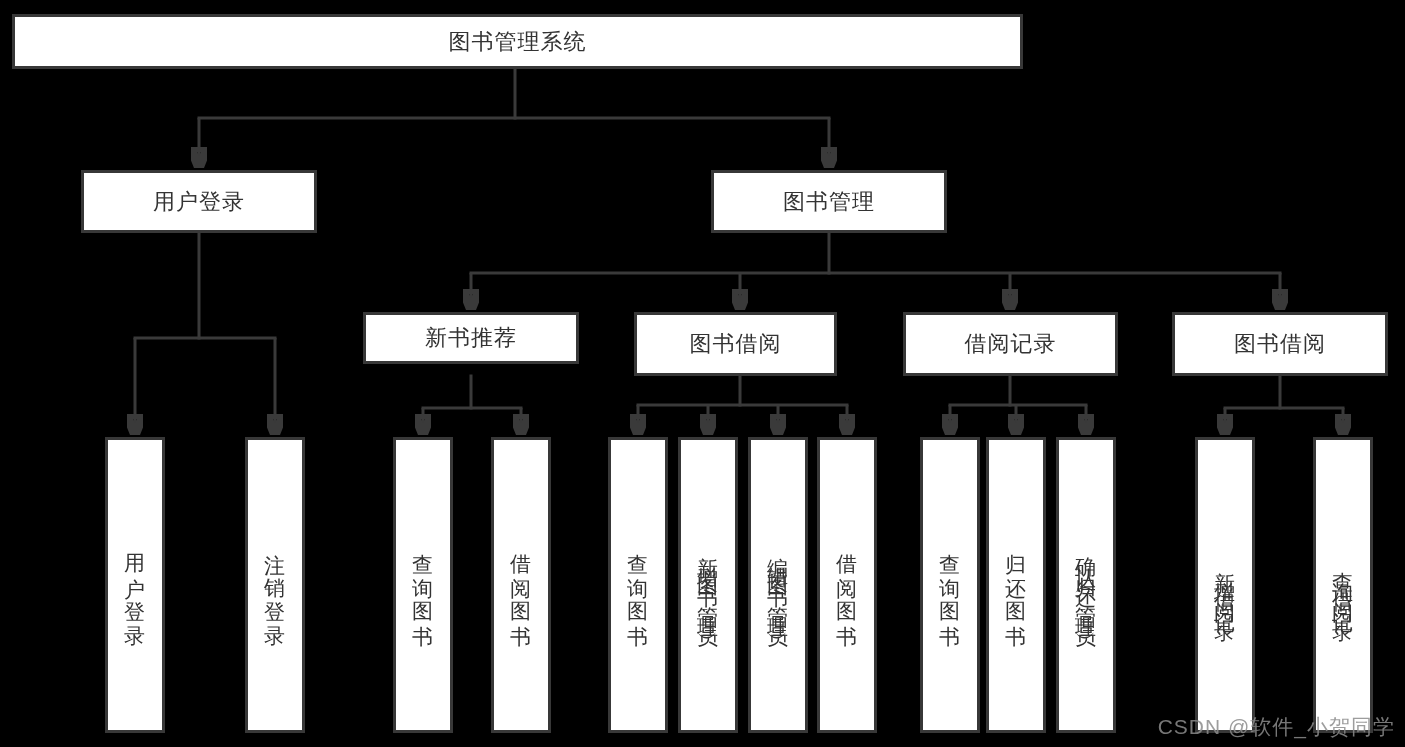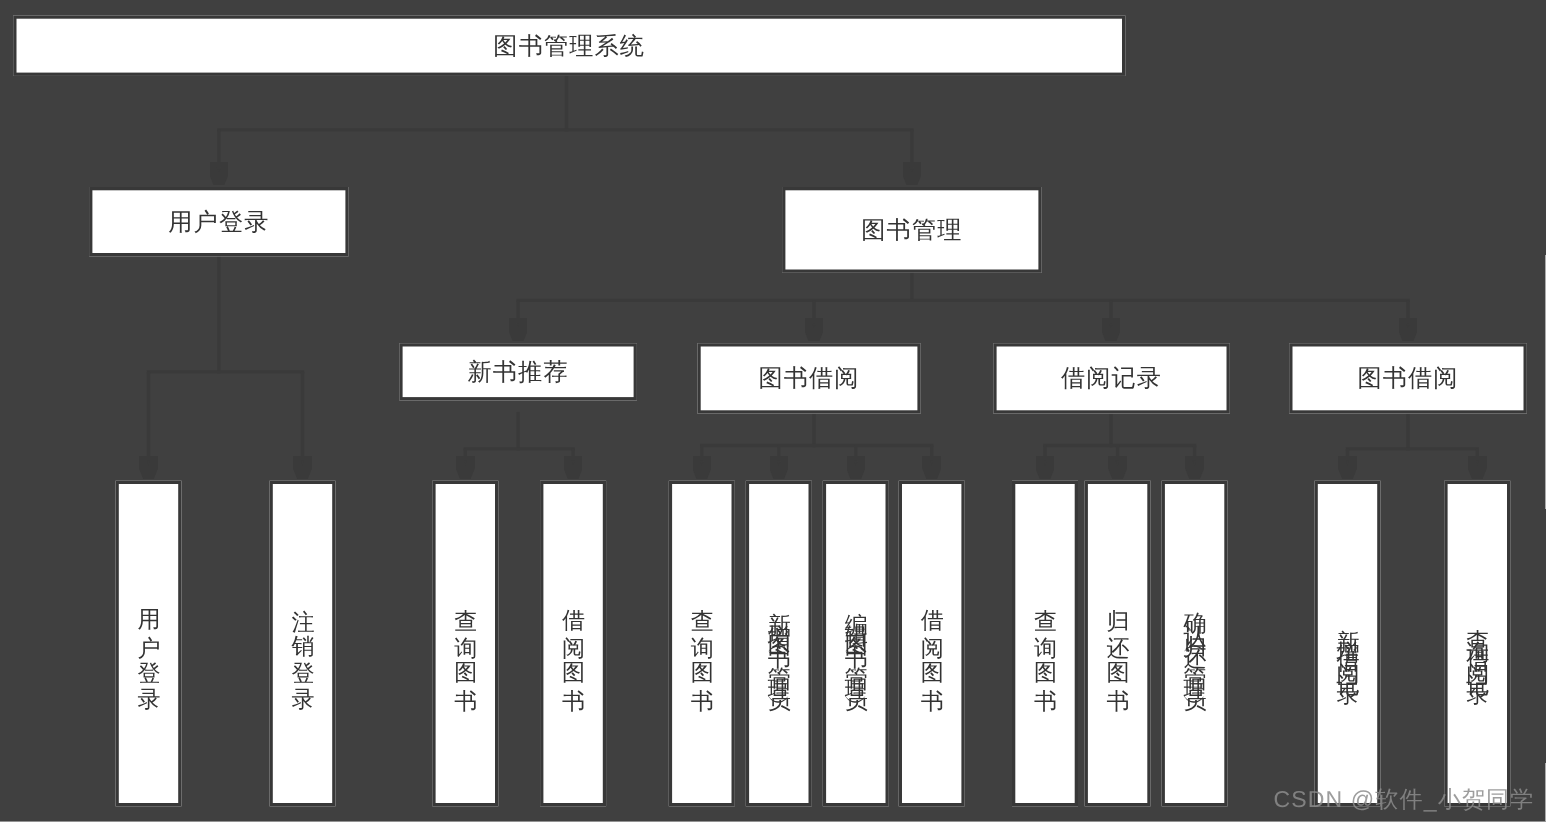--- a/index.html
+++ b/index.html
@@ -1,20 +1,20 @@
 <!DOCTYPE html>
 <html><head>
 <meta charset="utf-8">
 <style>
   html,body{margin:0;padding:0;background:#ffffff;}
   body{font-family:"Liberation Sans",sans-serif;}
   .canvas{
     position:relative;
     width:1405px;height:747px;
-    background:#404040;
+    background:#000000;
     overflow:hidden;
   }
   .wires{position:absolute;left:0;top:0;width:1405px;height:747px;}
   .wires path{stroke:#3a3a3a;stroke-width:3;fill:none;}
   .wires path.seg{stroke-linecap:square;}
   .wires path.arr{stroke-linecap:butt;}
   .node{
     position:absolute;
     box-sizing:border-box;
     background:#ffffff;
@@ -100,21 +100,21 @@
     <path class="arr" d="M1343 408 V433" marker-end="url(#arrow)"></path>
   </svg>
 
   <div class="node" style="left:12px;top:14px;width:1011px;height:55px">
     <span class="hlabel">图书管理系统</span>
   </div>
 
   <div class="node" style="left:81px;top:170px;width:236px;height:63px">
     <span class="hlabel">用户登录</span>
   </div>
-  <div class="node" style="left:711px;top:170px;width:236px;height:78px">
+  <div class="node" style="left:711px;top:170px;width:236px;height:63px">
     <span class="hlabel">图书管理</span>
   </div>
 
   <div class="node" style="left:363px;top:312px;width:216px;height:52px">
     <span class="hlabel">新书推荐</span>
   </div>
   <div class="node" style="left:634px;top:312px;width:203px;height:64px">
     <span class="hlabel">图书借阅</span>
   </div>
   <div class="node" style="left:903px;top:312px;width:215px;height:64px">

